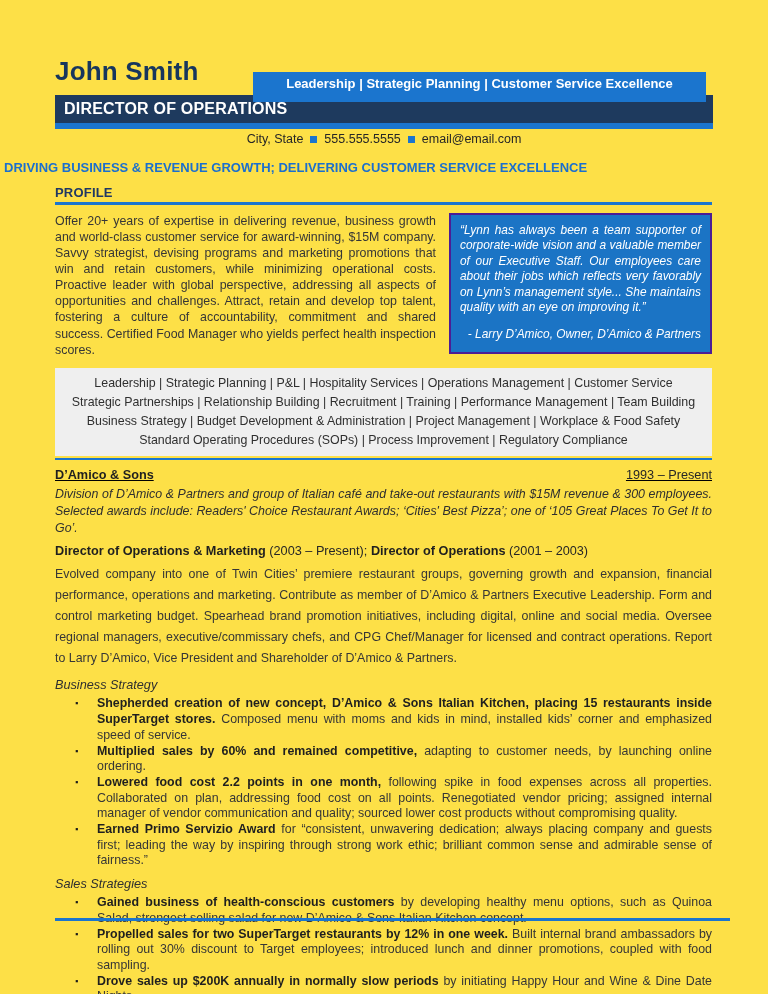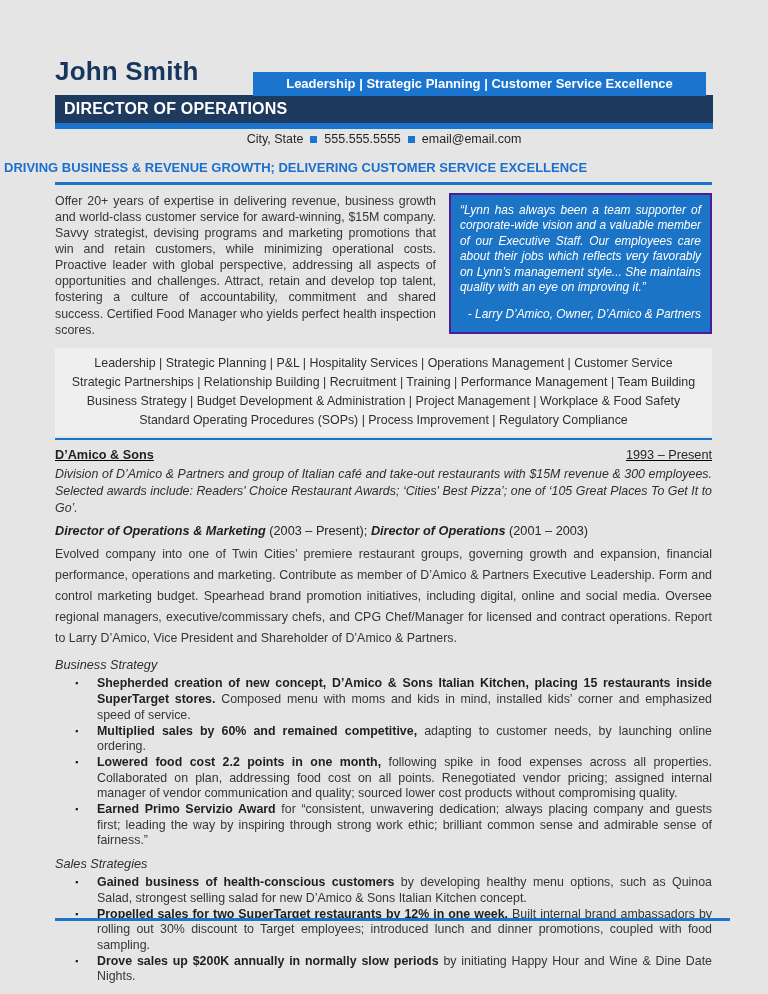--- a/index.html
+++ b/index.html
@@ -1,23 +1,23 @@
 <!DOCTYPE html>
 <html><head>
 <meta charset="utf-8">
 <style>
   html,body { margin:0; padding:0; background:#ffffff; }
   body { font-family:"Liberation Sans", sans-serif; -webkit-font-smoothing:antialiased; }
-  .page { position:relative; width:768px; height:994px; background:#e5e5e5; overflow:hidden; }
+  .page { position:relative; width:768px; height:994px; background:#fde047; overflow:hidden; }
 
   
   .header { position:relative; height:180px; }
   .name { position:absolute; left:55px; top:56px; margin:0; font-size:26px; font-weight:bold;
           color:#17365D; letter-spacing:0.2px; }
-  .tagline-box { position:absolute; left:253px; top:72px; width:453px; height:24px; line-height:23px;
+  .tagline-box { position:absolute; left:253px; top:72px; width:453px; height:30px; line-height:23px;
           background:#1B75CE; color:#ffffff; font-size:13px; font-weight:bold; text-align:center; z-index:2; }
   .title-bar { position:absolute; left:55px; top:95px; width:658px; height:28px; line-height:28px;
           box-sizing:border-box; padding-left:9px; background:#1E3A5E; color:#ffffff;
           font-size:16px; font-weight:bold; letter-spacing:0.2px; }
   .accent-strip { position:absolute; left:55px; top:123px; width:658px; height:6px; background:#1B75CE; }
   .contact { position:absolute; left:0; top:132px; width:100%; text-align:center;
           font-size:12.5px; color:#262626; }
   .sq { display:inline-block; width:7px; height:7px; background:#1B75CE; margin:0 7px; }
   .headline { position:absolute; left:4px; top:160px; width:100%; text-align:left;
           font-size:13px; font-weight:bold; color:#1B6FCE; }
@@ -39,21 +39,21 @@
   .keywords { margin-top:10px; background:#EFEFEF; padding:6px 16px; text-align:center;
           color:#2F2F2F; font-size:12.4px; line-height:19px; }
 
   
   .company-row { display:flex; justify-content:space-between; margin-top:8px; font-size:12.7px;text-decoration:underline; }
   .company { font-weight:bold; color:#1F1F1F; }
   .dates { color:#262626; }
   .division { margin:4px 0 0; font-style:italic; text-align:justify; font-size:12.4px;
           line-height:17px; color:#2F2F2F; }
   .roles { margin-top:7px; font-size:12.7px; color:#262626; }
-  .roles .b { font-weight:bold; color:#1F1F1F;font-style:italic; }
+  .roles .b { font-weight:bold; color:#1F1F1F; }
   .overview { margin:6px 0 0; text-align:justify; font-size:12.4px; line-height:21px; color:#363636; }
   .sub-label { margin-top:9px; font-style:italic; font-size:12.7px; color:#2F2F2F; }
   .bullets { margin-top:4px; }
   .bullet { display:flex; margin-left:20px; }
   .marker { flex:none; width:22px; font-size:9px; line-height:15.7px; color:#1A1A1A; }
   .btext { flex:1; margin:0; text-align:justify; font-size:12.4px; line-height:15.7px; color:#363636; }
   .btext b { color:#1F1F1F; }
 
   .bottom-rule { position:absolute; left:55px; top:918px; width:675px; height:3px; background:#1B75CE; }
 </style>
@@ -68,20 +68,21 @@
     <div class="title-bar">DIRECTOR OF OPERATIONS</div>
     <div class="accent-strip"></div>
     <div class="contact">
       <span>City, State</span><span class="sq"></span><span>555.555.5555</span><span class="sq"></span><span>email@email.com</span>
     </div>
     <div class="headline">DRIVING BUSINESS &amp; REVENUE GROWTH; DELIVERING CUSTOMER SERVICE EXCELLENCE</div>
   </div>
 
   <div class="content">
 
+    <h2 class="section-head">PROFILE</h2>
     <div class="rule"></div>
 
     <div class="profile-row">
       <p class="summary">Offer 20+ years of expertise in delivering revenue, business growth and world-class customer service for award-winning, $15M company. Savvy strategist, devising programs and marketing promotions that win and retain customers, while minimizing operational costs. Proactive leader with global perspective, addressing all aspects of opportunities and challenges. Attract, retain and develop top talent, fostering a culture of accountability, commitment and shared success. Certified Food Manager who yields perfect health inspection scores.</p>
       <div class="quote-box">
         <p class="quote-text">“Lynn has always been a team supporter of corporate-wide vision and a valuable member of our Executive Staff. Our employees care about their jobs which reflects very favorably on Lynn’s management style... She maintains quality with an eye on improving it.”</p>
         <p class="quote-attr">- Larry D’Amico, Owner, D’Amico &amp; Partners</p>
       </div>
     </div>
 

